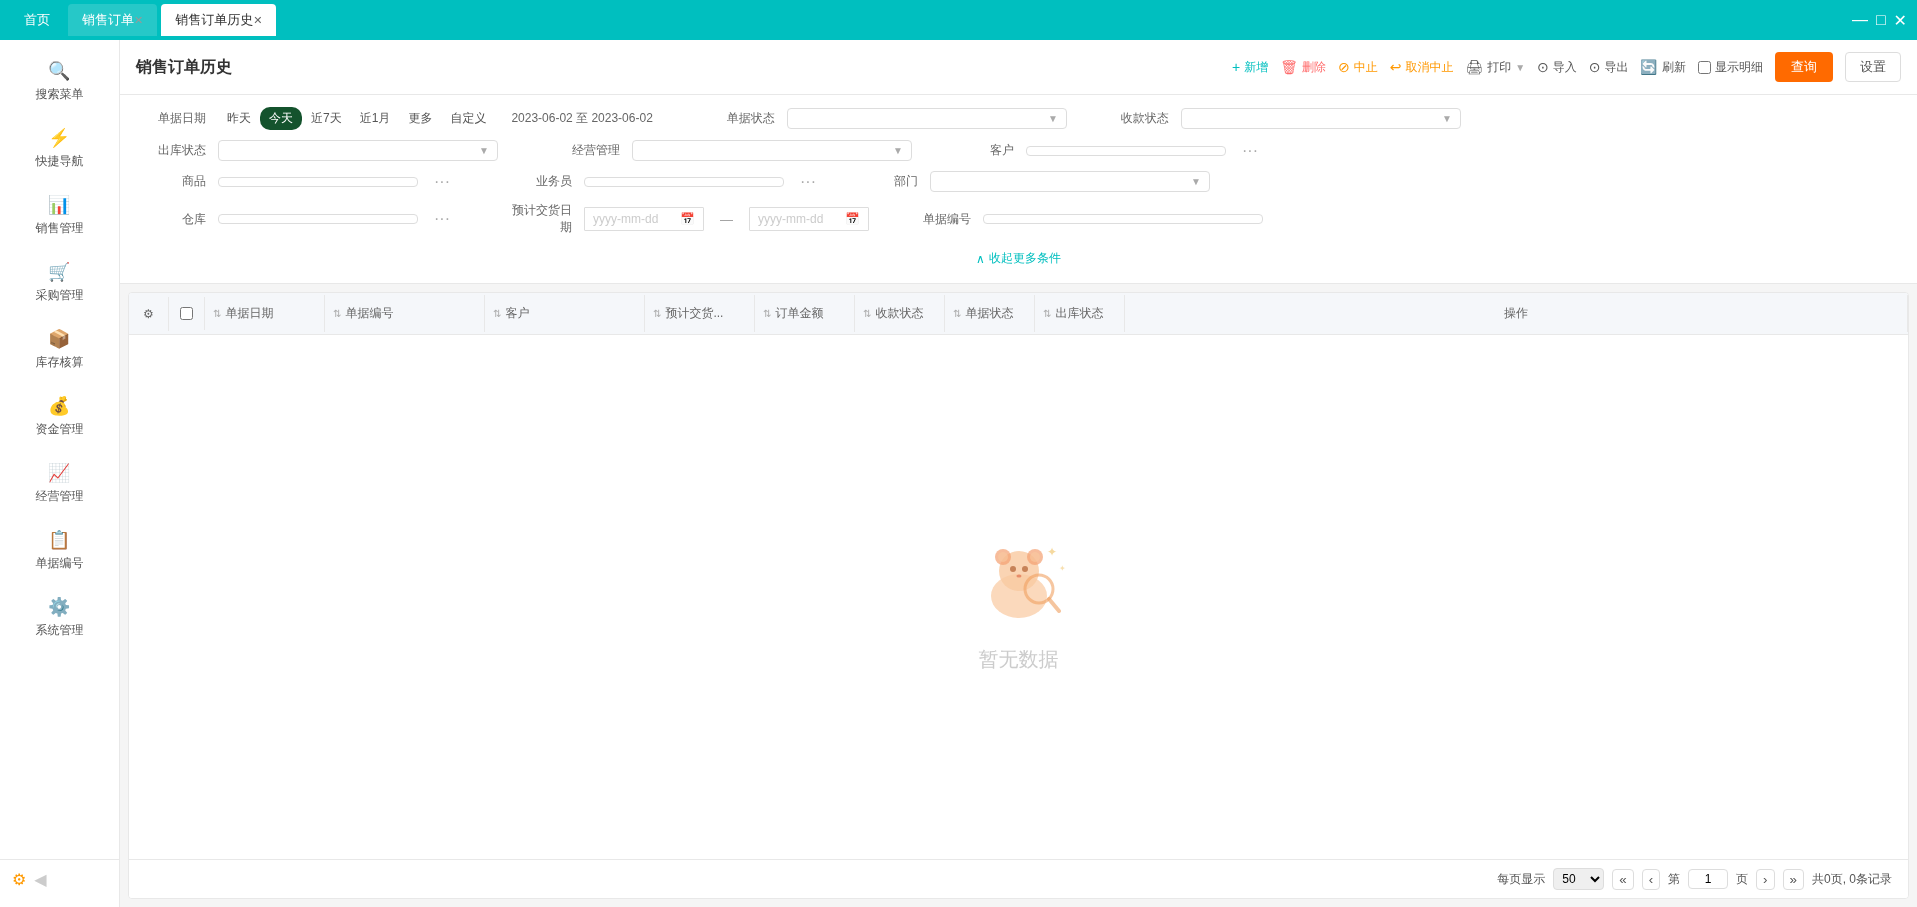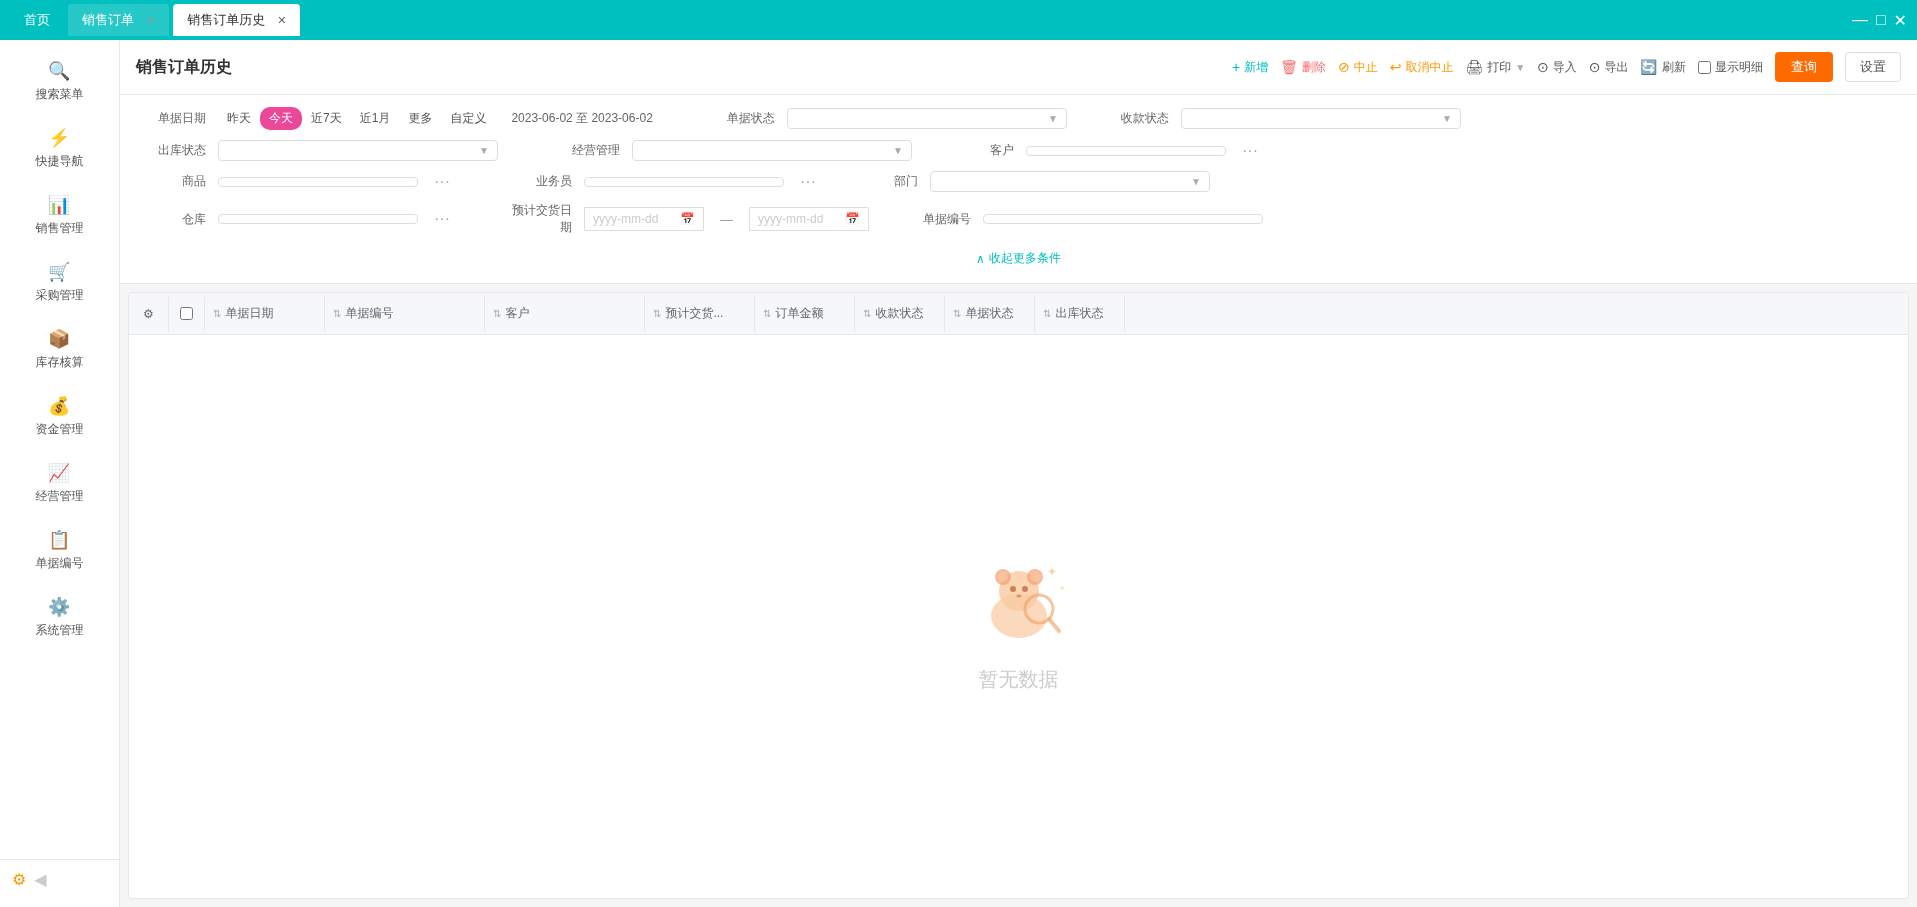--- a/index.html
+++ b/index.html
@@ -9,21 +9,21 @@
     .top-bar {
       background: #00bfbf;
       height: 40px;
       display: flex;
       align-items: center;
       padding: 0 10px;
       gap: 4px;
       flex-shrink: 0;
     }
     .tab-item {
-      display: flex; align-items: center; gap: 12px;
+      display: flex; align-items: center; gap: 0;
       padding: 6px 14px;
       background: rgba(255,255,255,0.15);
       color: #fff;
       border-radius: 4px 4px 0 0;
       cursor: pointer;
       font-size: 13px;
       height: 32px;
     }
     .tab-item.active {
       background: #fff;
@@ -179,21 +179,21 @@
     }
     .date-btn {
       padding: 2px 8px;
       border-radius: 10px;
       font-size: 12px;
       cursor: pointer;
       color: #555;
       border: 1px solid transparent;
     }
     .date-btn.active {
-      background: #ec4899;
+      background: #14532d;
       color: #fff;
     }
     .date-range {
       font-size: 12px;
       color: #666;
       margin-left: 4px;
     }
     .filter-select {
       flex: 1;
       display: flex; align-items: center;
@@ -558,20 +558,23 @@
           <span>收款状态</span>
         </div>
         <div class="th-cell th-status">
           <span class="sort-icon">⇅</span>
           <span>单据状态</span>
         </div>
         <div class="th-cell th-out">
           <span class="sort-icon">⇅</span>
           <span>出库状态</span>
         </div>
+        <div class="th-cell th-action">
+          <span>操作</span>
+        </div>
       </div>
 
       <div class="empty-state">
         <div>
           
           <svg width="120" height="110" viewBox="0 0 120 110" xmlns="http://www.w3.org/2000/svg">
 
             <ellipse cx="60" cy="75" rx="28" ry="22" fill="#f9c9a0" opacity="0.7"></ellipse>
 
             <circle cx="60" cy="50" r="20" fill="#f9c9a0" opacity="0.8"></circle>
@@ -589,16 +592,31 @@
             <circle cx="80" cy="68" r="14" fill="none" stroke="#f0a060" stroke-width="3" opacity="0.6"></circle>
             <line x1="90" y1="78" x2="100" y2="90" stroke="#f0a060" stroke-width="4" stroke-linecap="round" opacity="0.6"></line>
 
             <text x="88" y="35" font-size="12" fill="#f0c060" opacity="0.6">✦</text>
             <text x="100" y="50" font-size="8" fill="#f0c060" opacity="0.5">✦</text>
           </svg>
         </div>
         <span class="empty-text">暂无数据</span>
       </div>
 
+      <div class="table-footer">
+        <span>每页显示</span>
+        <select class="page-size-select">
+          <option value="50">50</option>
+          <option value="100">100</option>
+        </select>
+        <button class="page-nav-btn">«</button>
+        <button class="page-nav-btn">‹</button>
+        <span>第</span>
+        <input class="page-input" type="text" value="1" style="">
+        <span>页</span>
+        <button class="page-nav-btn">›</button>
+        <button class="page-nav-btn">»</button>
+        <span>共0页, 0条记录</span>
+      </div>
     </div>
 
   </div>
 </div>
 
 </body></html>

